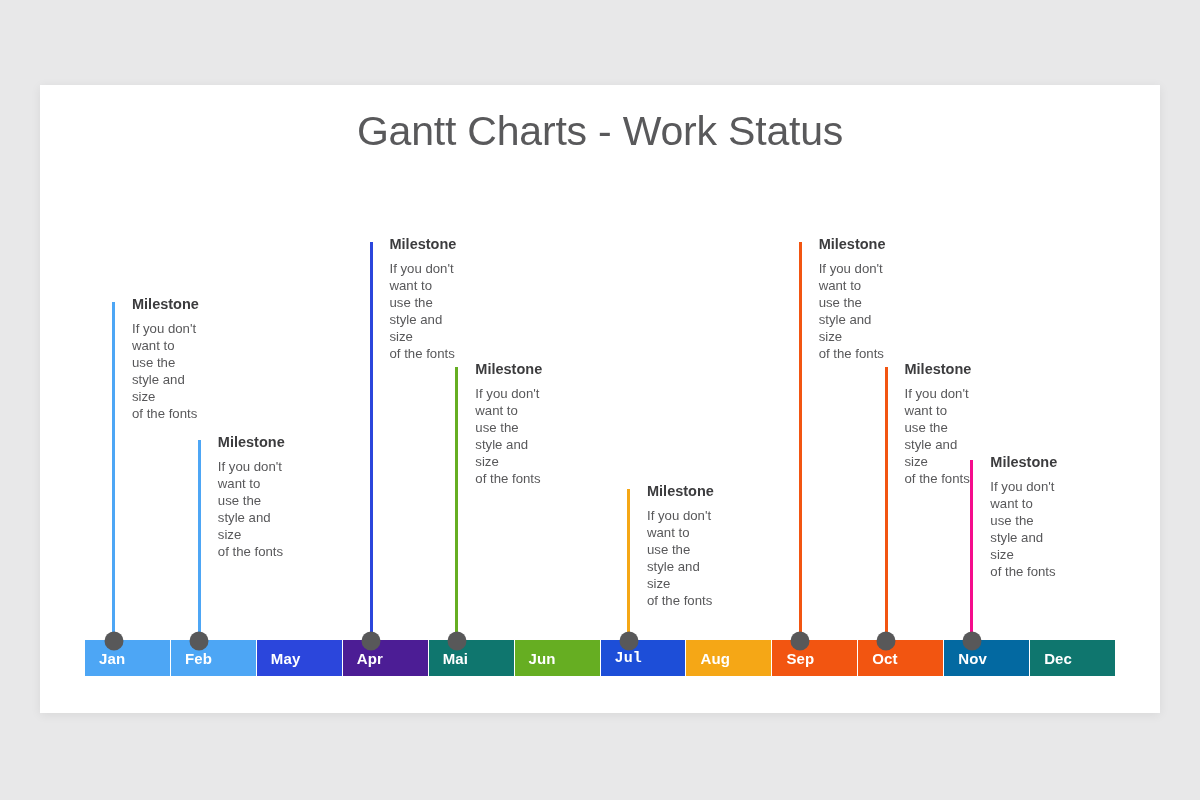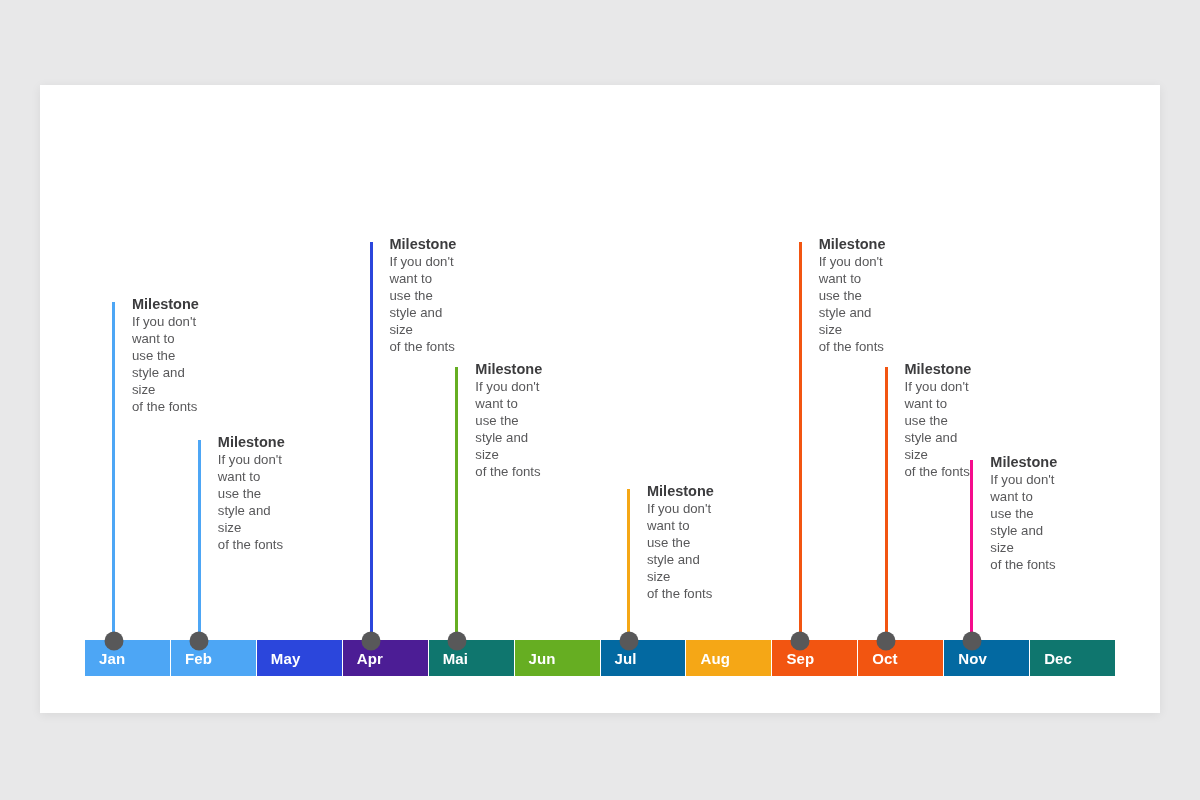--- a/index.html
+++ b/index.html
@@ -79,20 +79,21 @@
 
   .milestone-title {
     font-size: 14.5px;
     font-weight: bold;
     color: #3c3c3e;
     line-height: 17px;
     white-space: nowrap;
   }
 
   .milestone-desc {
+    margin-top: 7px;
     font-size: 13.2px;
     font-weight: 400;
     color: #58585a;
     line-height: 17px;
     white-space: pre-line;
   }
 
   
   #timeline-bar {
     position: absolute;
@@ -130,20 +131,21 @@
     background: #585859;
     transform: translate(-50%, -50%);
     z-index: 5;
   }
 </style>
 </head>
 <body style="background: rgb(232, 232, 233);">
 
 <div id="slide-card" style="background: rgb(255, 255, 255);">
 
+  <div id="slide-title">Gantt Charts - Work Status</div>
 
 
   <div id="milestone-layer">
       <div class="milestone" style="left: 72px; top: 217px; height: 338px;">
         <div class="milestone-stem" style="height: 338px; background: rgb(77, 166, 245);"></div>
         <div class="milestone-body" style="left: 20px;">
           <div class="milestone-title">Milestone</div>
           <div class="milestone-desc">If you don't want to
 use the style and size
 of the fonts</div>
@@ -234,21 +236,21 @@
       </div>
       <div class="month-cell" style="background: #4c1d95;">
         <span class="month-label">Apr</span>
       </div>
       <div class="month-cell" style="background: #0f766e;">
         <span class="month-label">Mai</span>
       </div>
       <div class="month-cell" style="background: rgb(102, 174, 34);">
         <span class="month-label">Jun</span>
       </div>
-      <div class="month-cell" style="background: #0369a1;">
+      <div class="month-cell" style="background: #1d4ed8; font-family: Liberation Mono, monospace;">
         <span class="month-label">Jul</span>
       </div>
       <div class="month-cell" style="background: rgb(245, 167, 22);">
         <span class="month-label">Aug</span>
       </div>
       <div class="month-cell" style="background: rgb(242, 85, 17);">
         <span class="month-label">Sep</span>
       </div>
       <div class="month-cell" style="background: rgb(242, 85, 17);">
         <span class="month-label">Oct</span>

